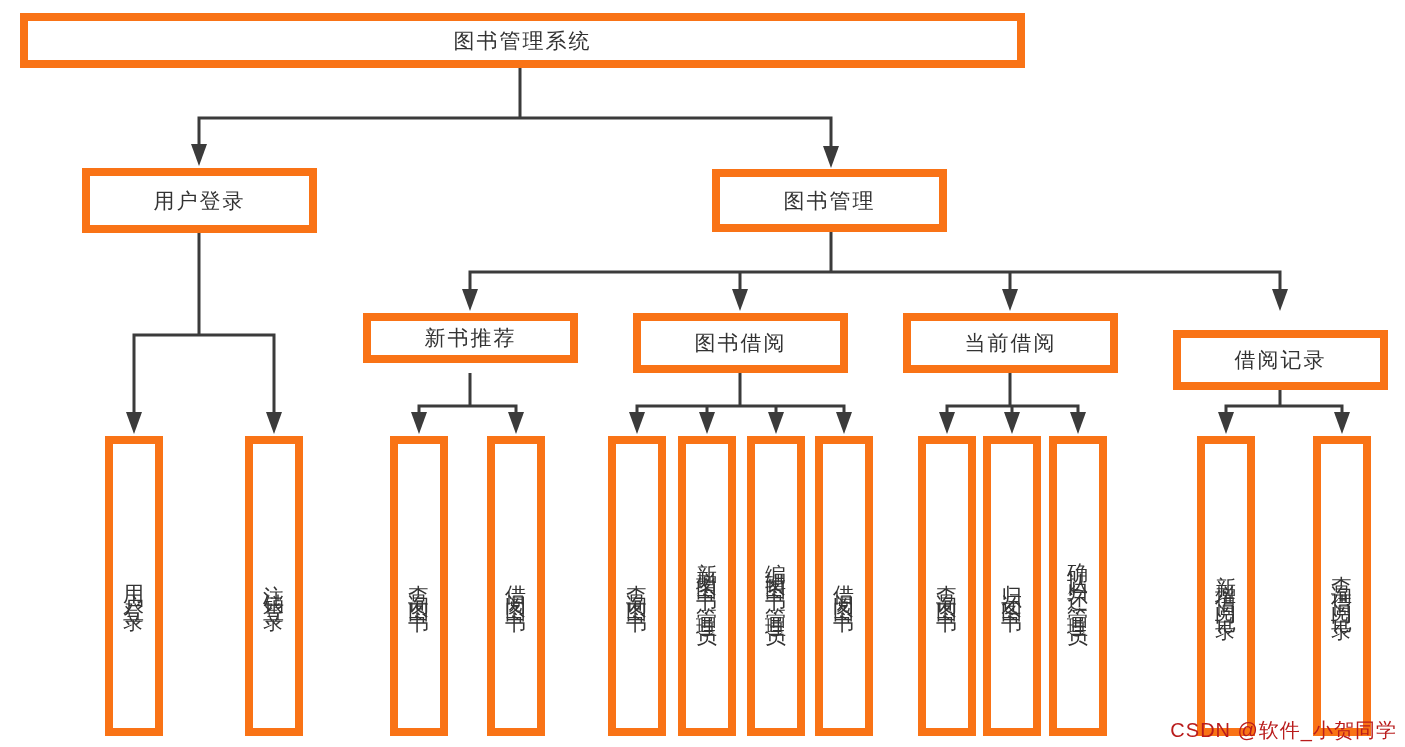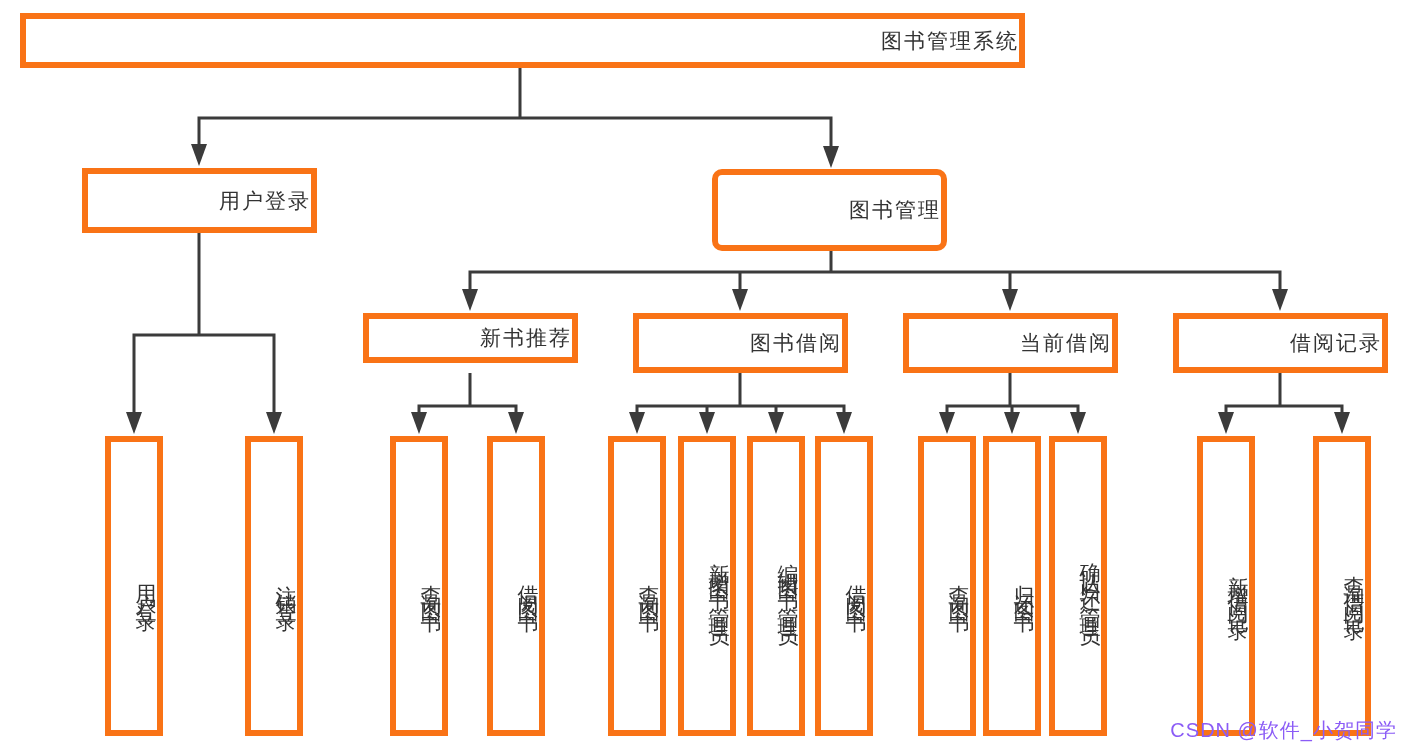--- a/index.html
+++ b/index.html
@@ -19,67 +19,67 @@
     position: absolute;
     left: 0;
     top: 0;
     width: 1405px;
     height: 747px;
   }
   .box {
     position: absolute;
     box-sizing: border-box;
     background: #ffffff;
-    border: 6px solid #f97316;
+    border: 8px solid #f97316;
     display: flex;
     align-items: center;
-    justify-content: flex-end;
+    justify-content: center;
     color: #333333;
   }
   .h-label {
     font-size: 21px;
     letter-spacing: 2px;
     white-space: nowrap;
   }
   .v-label {
     writing-mode: vertical-rl;
     text-orientation: mixed;
     font-size: 21px;
     line-height: 1;
     letter-spacing: 9px;
     white-space: nowrap;
   }
   
   .b-root   { left: 20px;   top: 13px;  width: 1005px; height: 55px; }
   .b-login  { left: 82px;   top: 168px; width: 235px;  height: 65px; }
-  .b-mgmt   { left: 712px;  top: 169px; width: 235px;  height: 82px; border-radius: 10px; }
+  .b-mgmt   { left: 712px;  top: 169px; width: 235px;  height: 63px; }
   .b-l3a    { left: 363px;  top: 313px; width: 215px;  height: 50px; }
   .b-l3b    { left: 633px;  top: 313px; width: 215px;  height: 60px; }
   .b-l3c    { left: 903px;  top: 313px; width: 215px;  height: 60px; }
-  .b-l3d    { left: 1173px; top: 313px; width: 215px;  height: 60px; }
+  .b-l3d    { left: 1173px; top: 330px; width: 215px;  height: 60px; }
   .leaf     { top: 436px; height: 300px; width: 58px; }
   .lf1  { left: 105px; }
   .lf2  { left: 245px; }
   .lf3  { left: 390px; }
   .lf4  { left: 487px; }
   .lf5  { left: 608px; }
   .lf6  { left: 678px; }
   .lf7  { left: 747px; }
   .lf8  { left: 815px; }
   .lf9  { left: 918px; }
   .lf10 { left: 983px; }
   .lf11 { left: 1049px; }
   .lf12 { left: 1197px; }
   .lf13 { left: 1313px; }
   .watermark {
     position: absolute;
     right: 8px;
     bottom: 3px;
     font-size: 20px;
-    color: #8b5cf6;
+    color: #b91c1c;
     letter-spacing: 1px;
     z-index: 5;
     white-space: nowrap;
   }
 </style>
 </head>
 <body>
 
 <div class="canvas">
 

